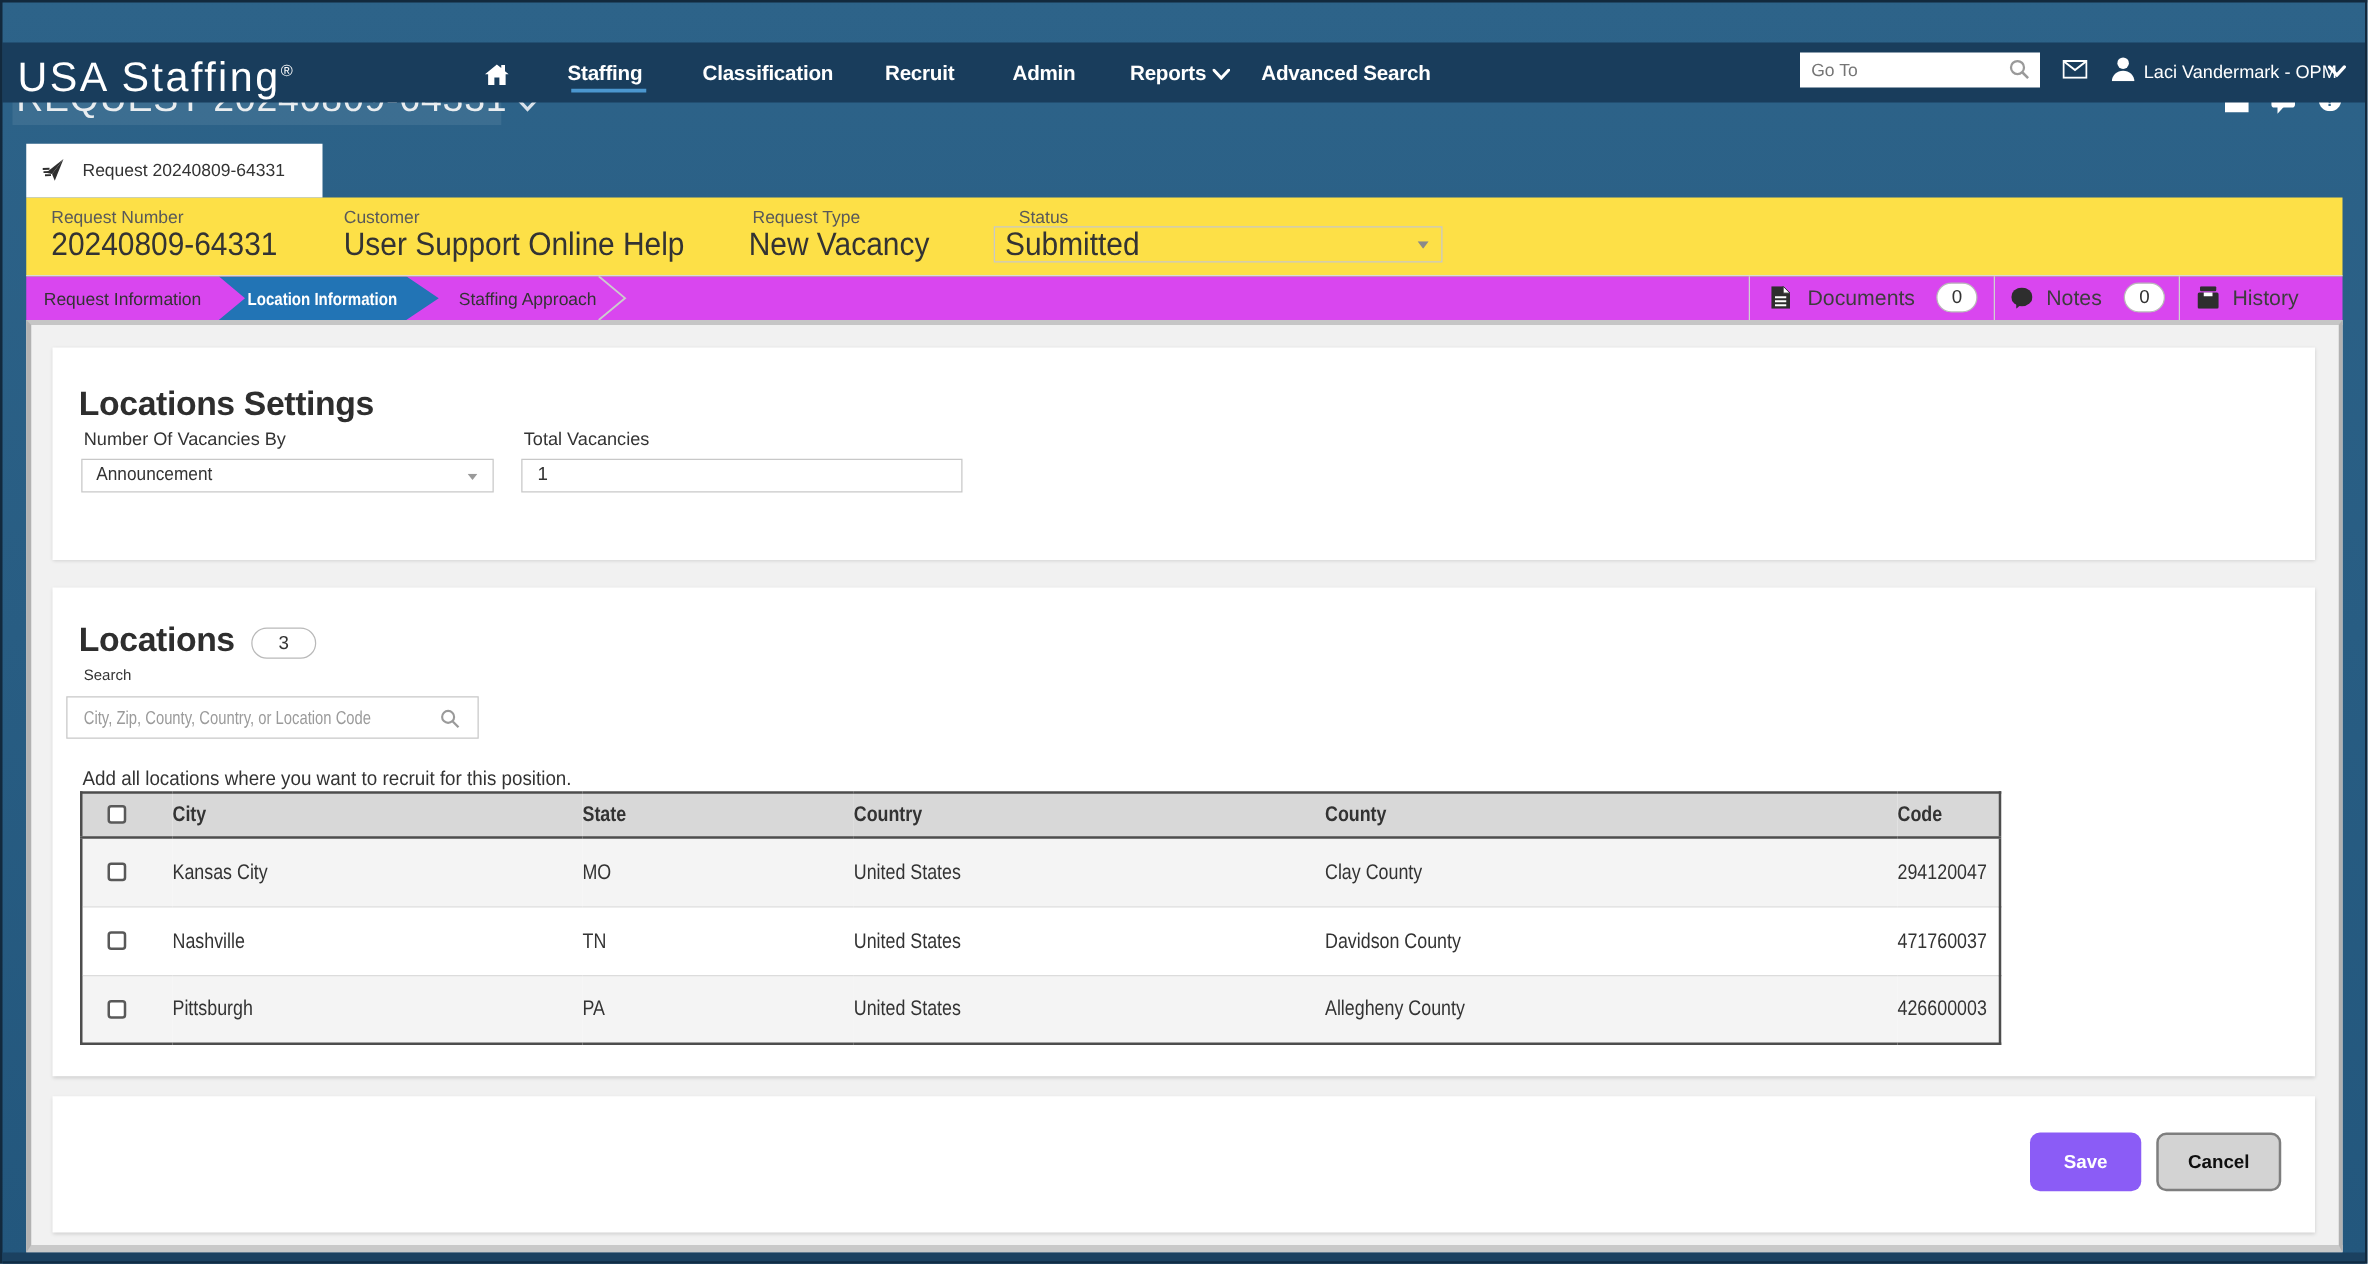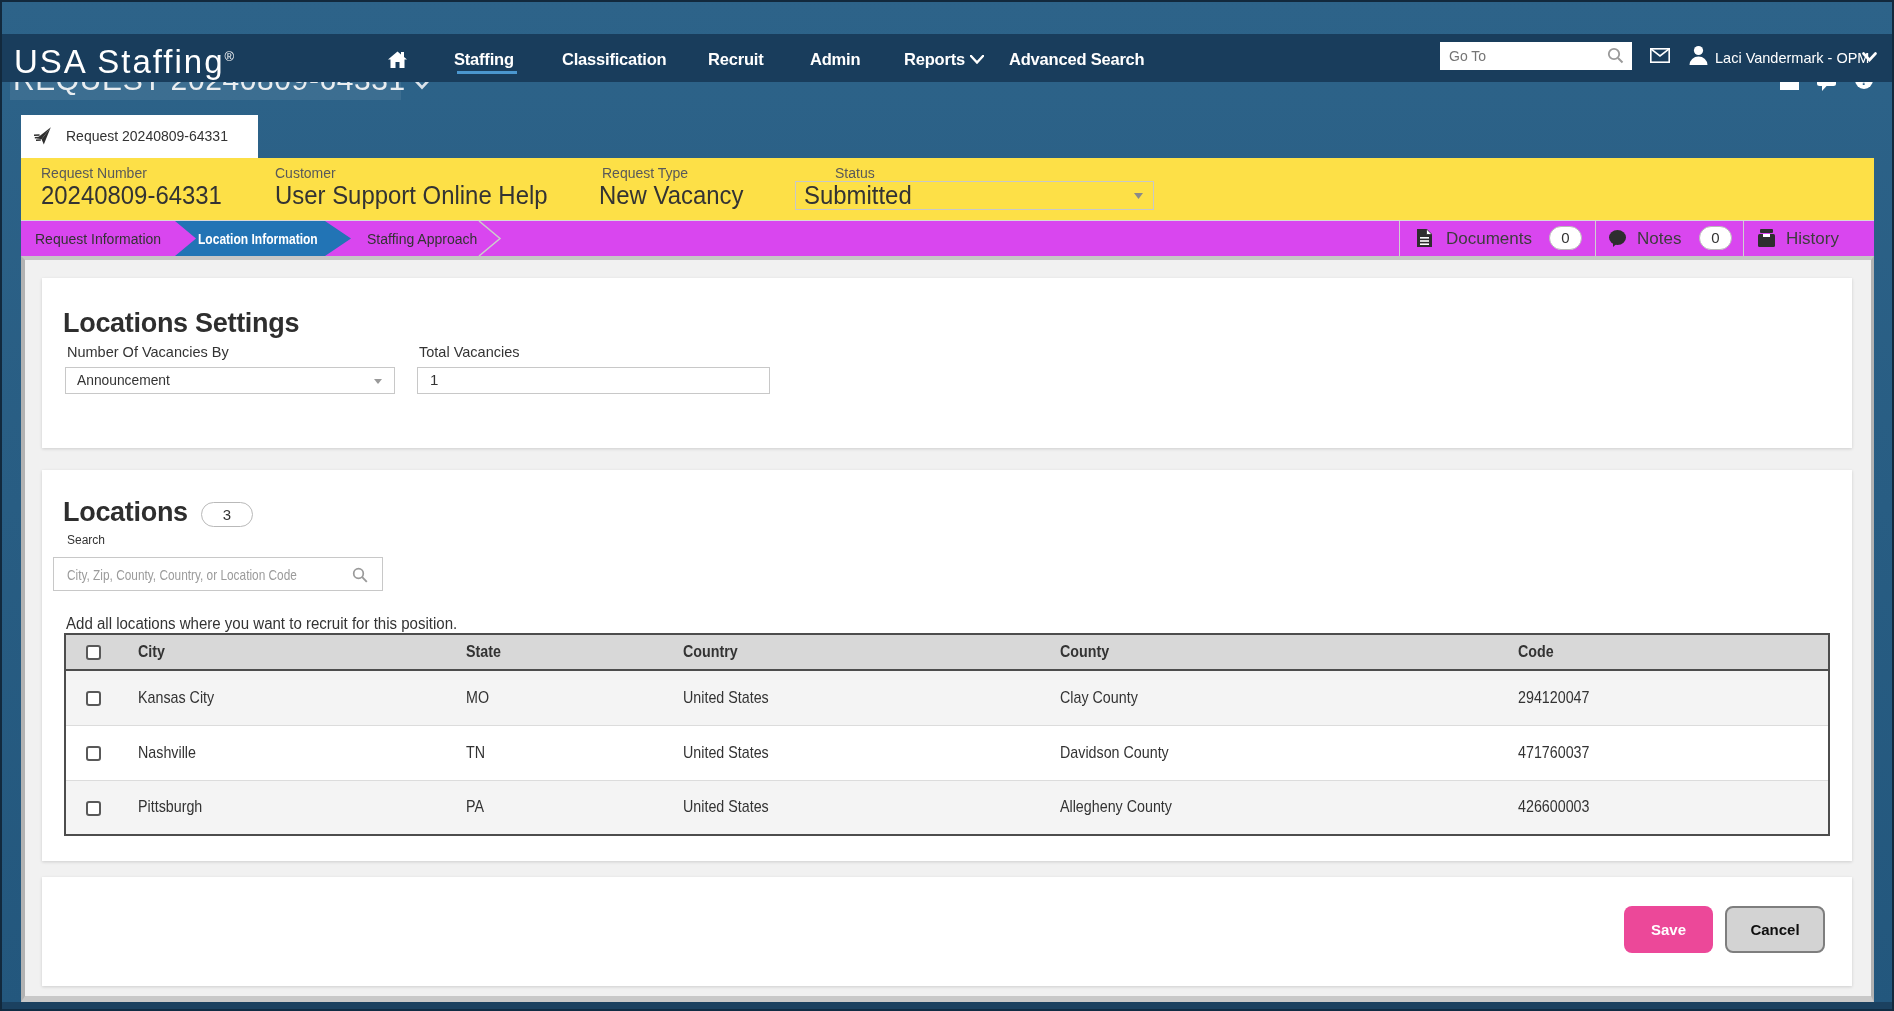--- a/index.html
+++ b/index.html
@@ -54,35 +54,35 @@
              border-top:4px solid #c6c6c6; border-bottom:6px solid #c9c9c9; }
   .card { position:absolute; left:17px; width:1810px; background:#fff; box-shadow:0 1px 3px rgba(0,0,0,.15); }
   #card1 { top:18px; height:170px; }
   #card2 { top:210px; height:391px; }
   #card3 { top:617px; height:109px; }
   .h1 { font-size:27px; font-weight:700; color:#2e2e2e; letter-spacing:-.3px; white-space:nowrap; }
   .lbl { font-size:14.5px; color:#333; white-space:nowrap; }
   .ibox { border:1px solid #c8c8c8; background:#fff; }
 
   
-  #loctable { position:absolute; left:22px; top:163px; width:1766px; border-collapse:collapse;
+  #loctable { position:absolute; left:22px; top:163px; width:1537px; border-collapse:collapse;
               border:2px solid #4d4d4d; font-size:15.5px; color:#333; table-layout:fixed; }
   #loctable th { background:#d8d8d8; font-weight:700; text-align:left; height:36px;
                  border-bottom:2px solid #4d4d4d; padding:0; }
   #loctable td { height:55px;  padding:0; }
   #loctable tr.odd td { background:#f4f4f4; }
   #loctable tr.sep td { border-top:1px solid #dcdcdc; }
 
   .ct { font-size:17px; transform:scaleX(.84); transform-origin:left; white-space:nowrap; }
   .cb { display:inline-block; width:15px; height:15px; border:2px solid #595959; border-radius:3px;
         background:#fff; vertical-align:middle; }
 
   .btn { position:absolute; top:29px; height:47px; border-radius:8px; font-weight:700; font-size:15px;
          text-align:center; line-height:47px; }
-  #savebtn { left:1582px; width:89px; background:#ec4899; color:#fff; }
+  #savebtn { left:1582px; width:89px; background:#8b5cf6; color:#fff; }
   #cancelbtn { left:1683px; width:100px; background:#d3d3d3; color:#0f0f0f; border:2px solid #7e7e7e; line-height:43px; }
 </style>
 </head>
 <body>
   <div class="abs" id="frame-top"></div>
   <div class="abs" id="frame-left"></div>
   <div class="abs" id="frame-right"></div>
   <div class="abs" id="frame-bottom"></div>
 
   <div class="abs" id="topbar">
@@ -155,21 +155,21 @@
     <span>Request 20240809-64331</span>
   </div>
 
   <div class="abs" id="fieldband">
     <div class="abs flabel" style="left:20px; top:7px">Request Number</div>
     <div class="abs fvalue" style="left:20px; top:22px">20240809-64331</div>
     <div class="abs flabel" style="left:254px; top:7px">Customer</div>
     <div class="abs fvalue" style="left:254px; top:22px">User Support Online Help</div>
     <div class="abs flabel" style="left:581px; top:7px">Request Type</div>
     <div class="abs fvalue" style="left:578px; top:22px">New Vacancy</div>
-    <div class="abs flabel" style="left:814px; top:7px">Status</div>
+    <div class="abs flabel" style="left:794px; top:7px">Status</div>
     <div class="abs" id="statusbox">
       <div class="abs fvalue" style="left:8px; top:-2px">Submitted</div>
       <svg style="position:absolute; right:10px; top:11px" width="9" height="6" viewBox="0 0 9 6">
         <path d="M0 0 L9 0 L4.5 6 Z" fill="#8a8a8a"></path>
       </svg>
     </div>
   </div>
 
   <div class="abs" id="wfbar">
     <div class="abs wftext" style="left:14px">Request Information</div>

